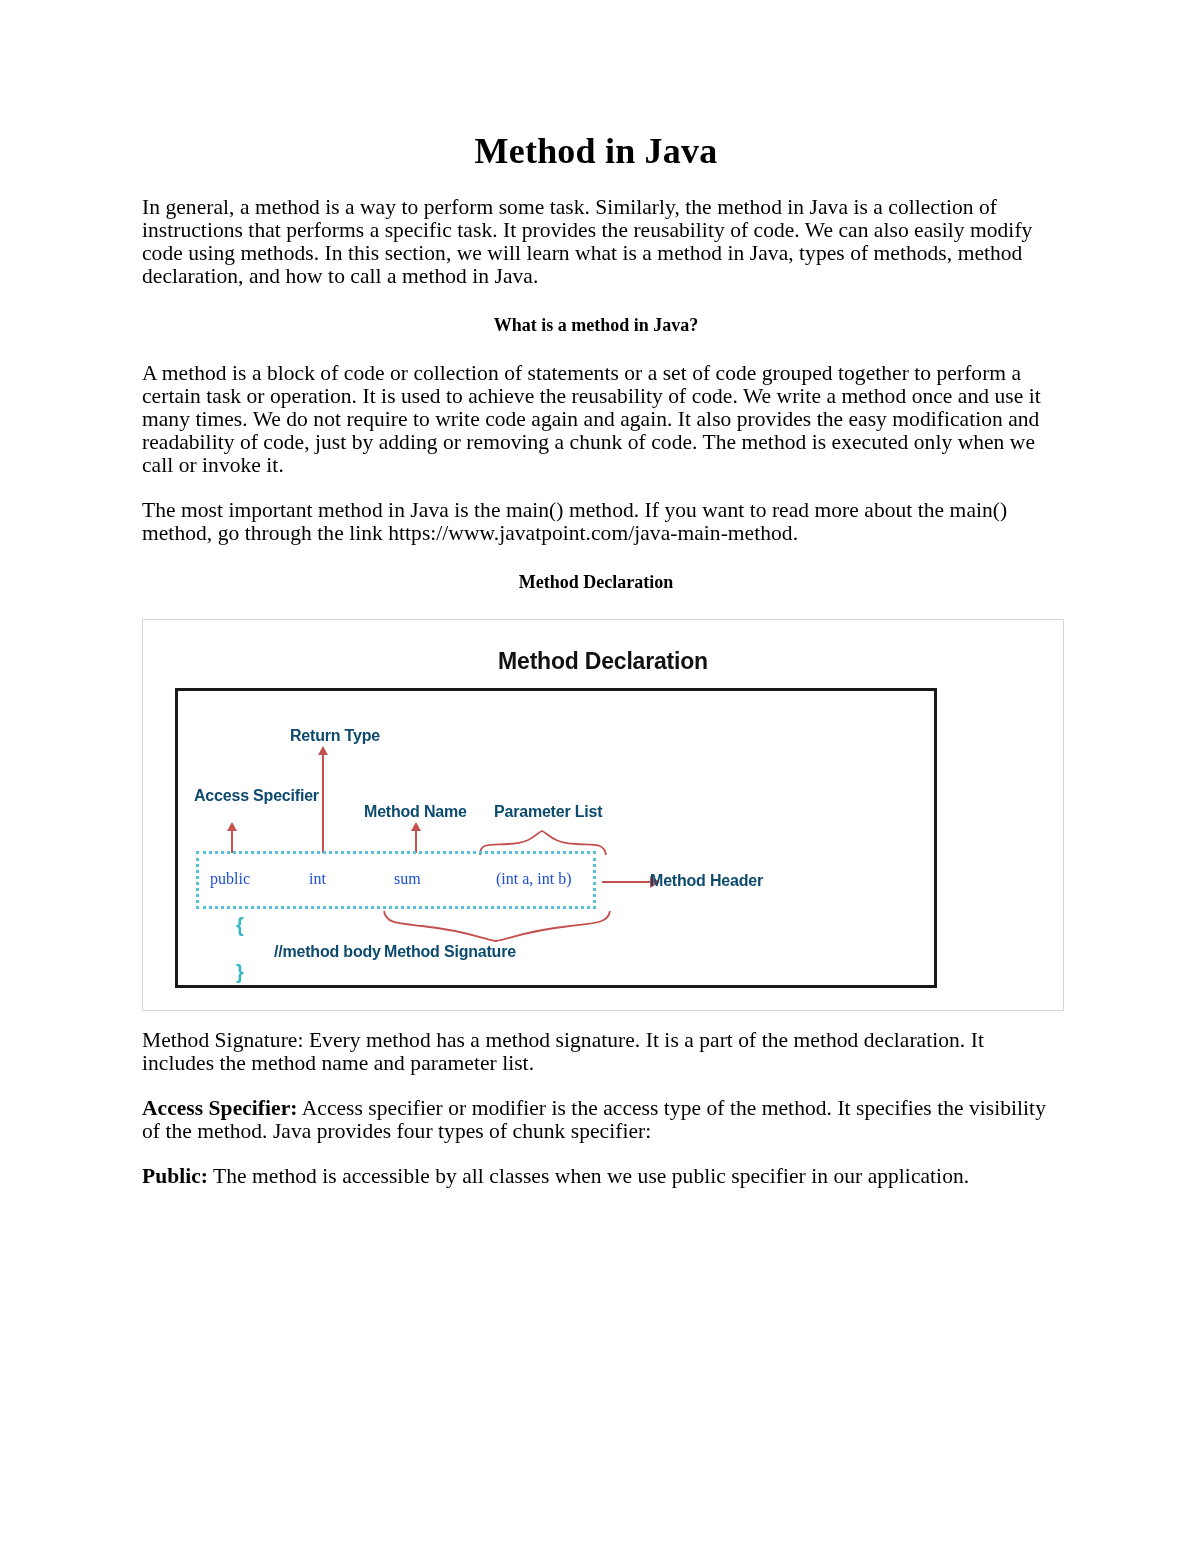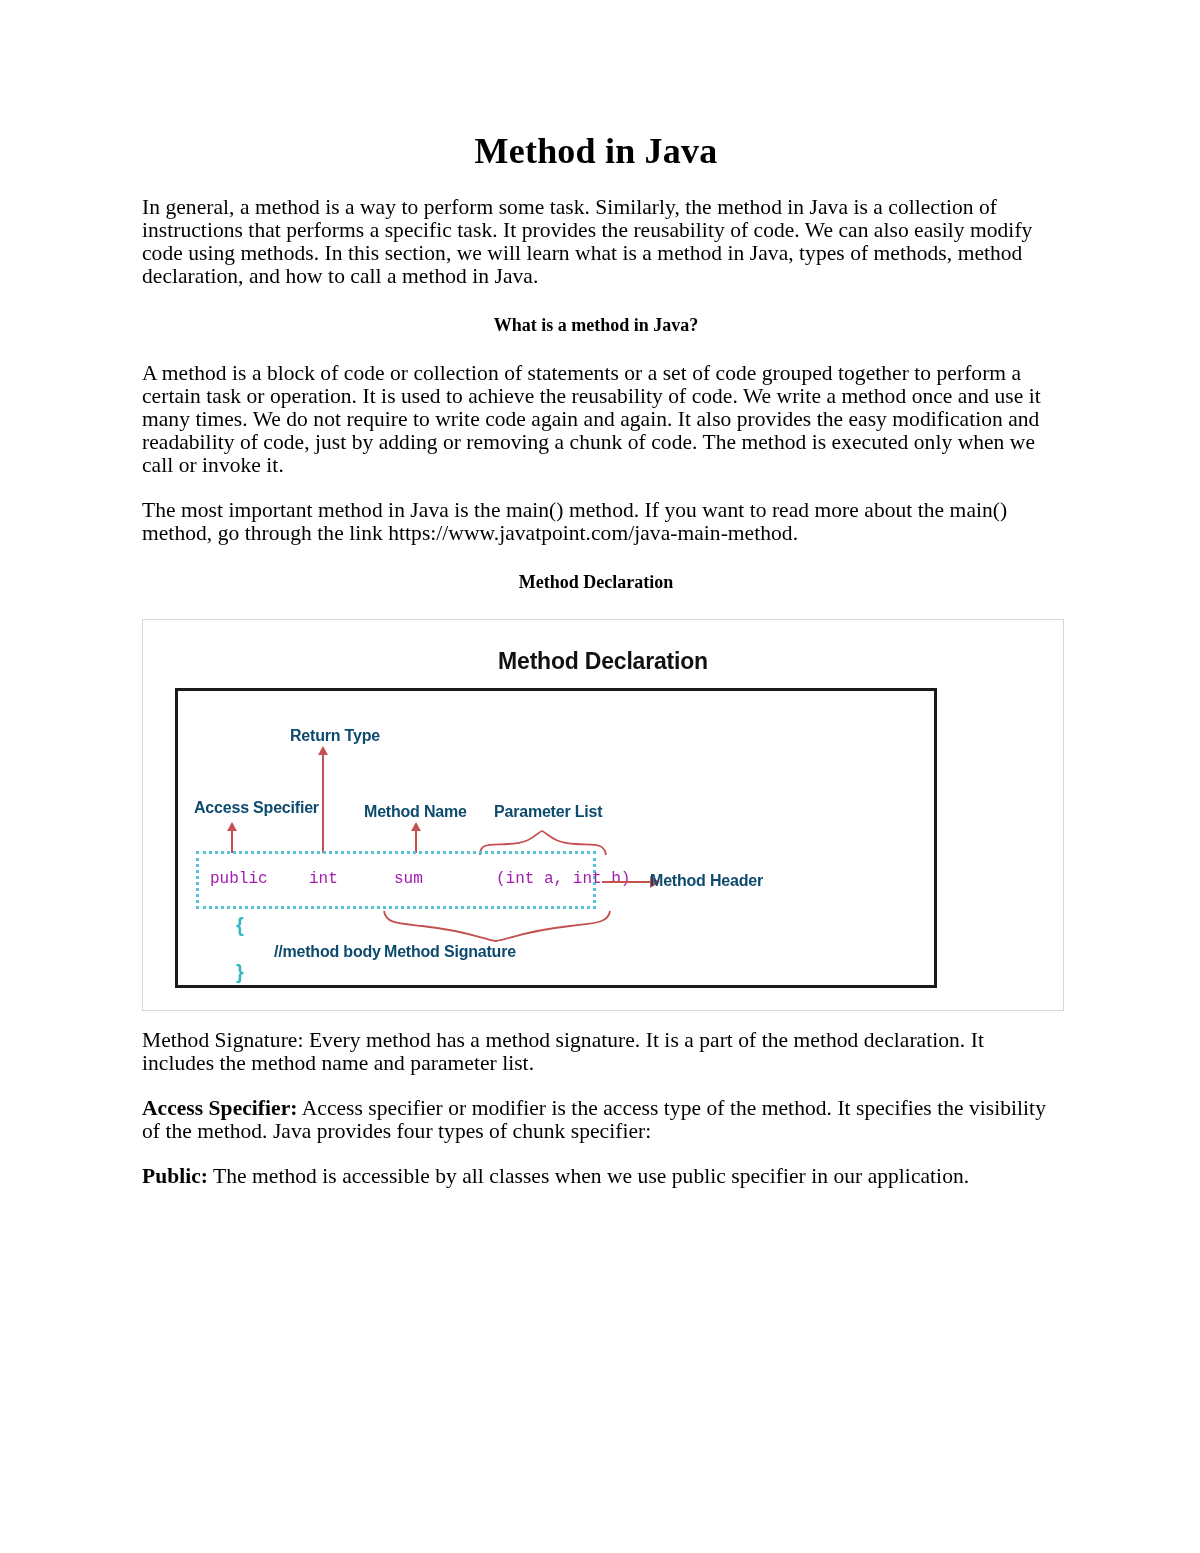--- a/index.html
+++ b/index.html
@@ -98,22 +98,22 @@
     font-family: "Liberation Sans", "DejaVu Sans", sans-serif;
     font-weight: bold;
     color: #0c4a6e;
     font-size: 16px;
     white-space: nowrap;
     letter-spacing: -0.2px;
   }
 
   .code-tok {
     position: absolute;
-    font-family: Liberation Mono, monospace;
-    color: #a21caf;
+    font-family: Liberation Serif, serif;
+    color: #1d4ed8;
     font-size: 16px;
     white-space: nowrap;
   }
 
   .brace {
     position: absolute;
     font-family: "Liberation Sans", "DejaVu Sans", sans-serif;
     color: #35b7c4;
     font-size: 20px;
     font-weight: bold;
@@ -178,21 +178,21 @@
 
     <div class="figure-wrap">
 
       <div class="figure-title">Method Declaration</div>
 
       <div class="diagram-box">
 
         <div class="lbl" style="left:112px; top:36px;">Return Type</div>
         <div class="arrow-v" style="left:144px; top:62px; height:100px;"></div>
 
-        <div class="lbl" style="left:16px; top:108px;">Access Specifier</div>
+        <div class="lbl" style="left:16px; top:96px;">Access Specifier</div>
         <div class="arrow-v" style="left:53px; top:138px; height:24px;"></div>
 
         <div class="lbl" style="left:186px; top:112px;">Method Name</div>
         <div class="arrow-v" style="left:237px; top:138px; height:24px;"></div>
 
         <div class="lbl" style="left:316px; top:112px;">Parameter List</div>
         <svg class="brace-svg" style="left:300px; top:138px;" width="132" height="28">
           <path d="M2 26 C2 14, 10 16, 30 15 C55 14, 58 4, 64 2 C70 4, 74 14, 98 15 C118 16, 126 14, 128 26" fill="none" stroke="#c4504f" stroke-width="1.8"></path>
         </svg>
 

